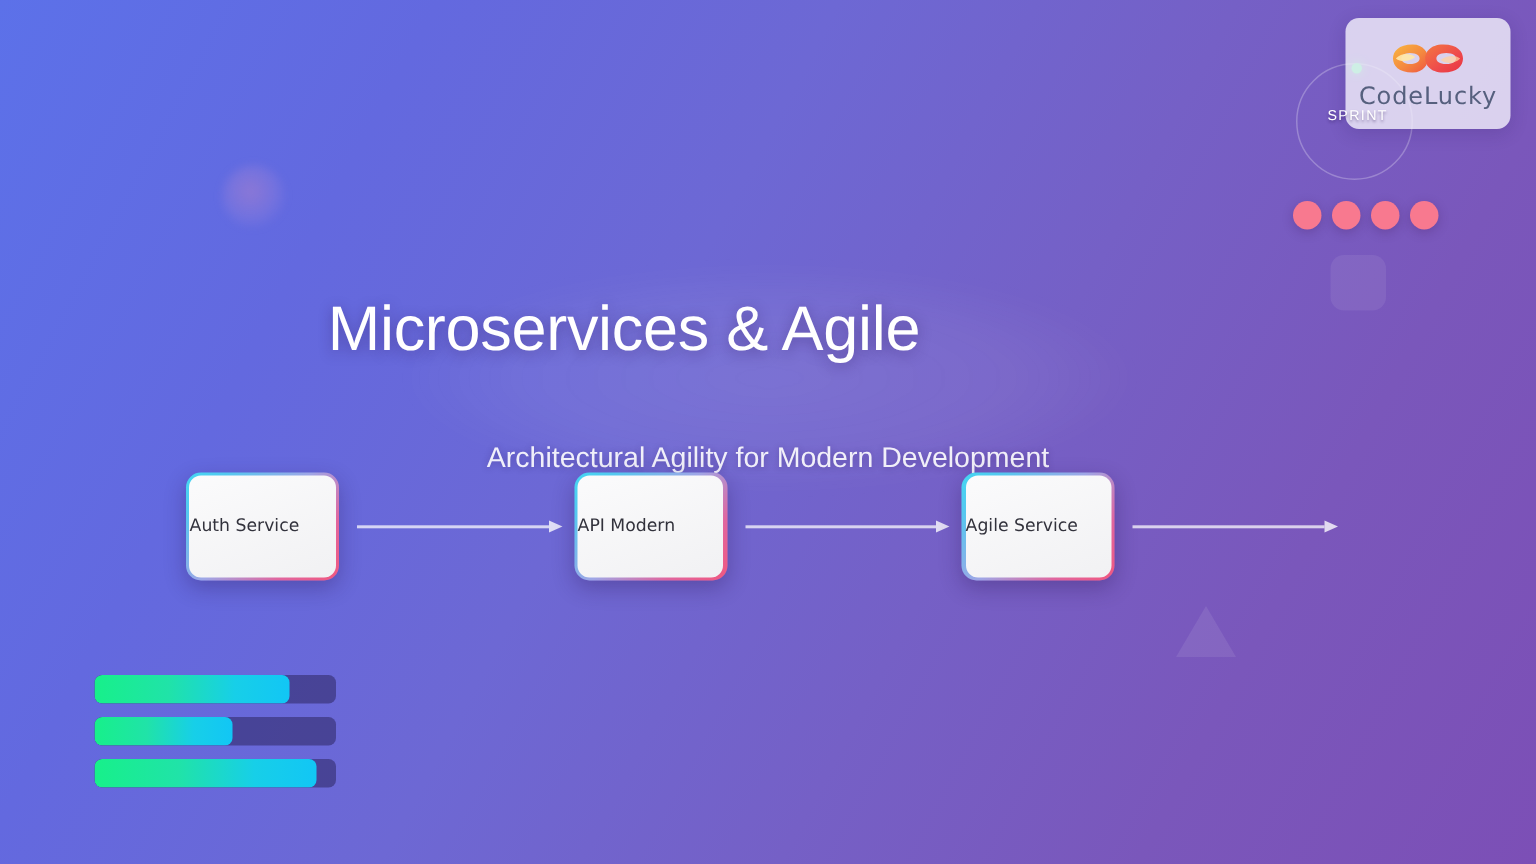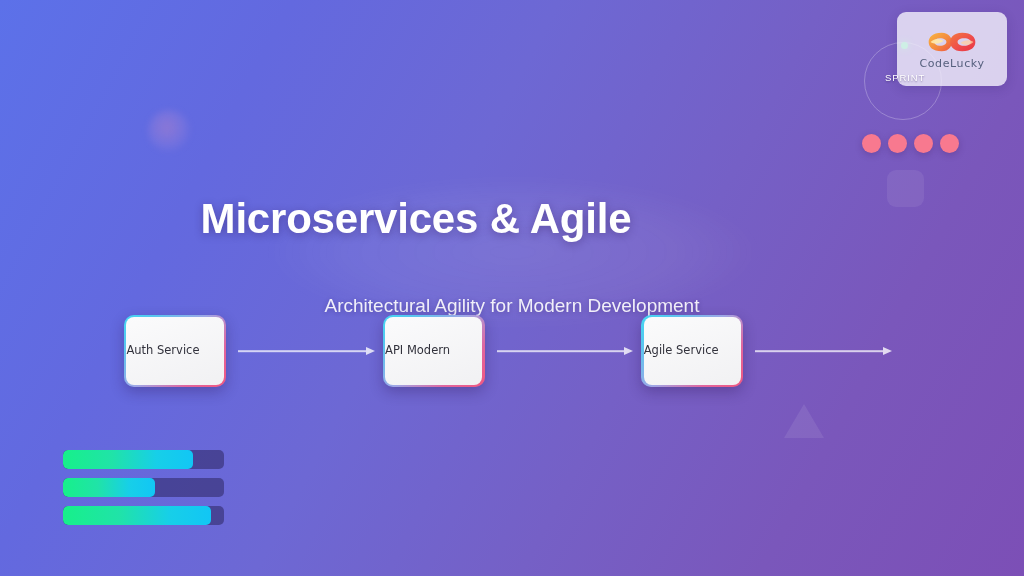--- a/index.html
+++ b/index.html
@@ -102,21 +102,21 @@
     background: rgba(242,240,250,0.80);
     box-shadow: 0 3px 12px rgba(40,20,80,0.16);
     display: flex;
     flex-direction: column;
     align-items: center;
     justify-content: center;
     gap: 1px;
   }
   .brand-mark { width: 56px; height: 28px; display: block; }
   .brand-name {
-    font-size: 11px;
+    font-size: 16px;
     letter-spacing: 0.6px;
     color: #56607e;
     font-family: "DejaVu Sans", sans-serif;
   }
   .sprint-label {
     position: absolute;
     left: 885px;
     top: 72px;
     font-size: 9.5px;
     font-weight: normal;
@@ -142,21 +142,21 @@
   }
 
   
   .title {
     position: absolute;
     left: 0;
     top: 195px;
     width: 832px;
     text-align: center;
     font-size: 42px;
-    font-weight: bold;
+    font-weight: normal;
     color: #ffffff;
     letter-spacing: -0.2px;
     text-shadow: 0 2px 9px rgba(45,20,85,0.38);
   }
   .subtitle {
     position: absolute;
     left: 0;
     top: 262px;
     width: 1024px;
     text-align: center;

